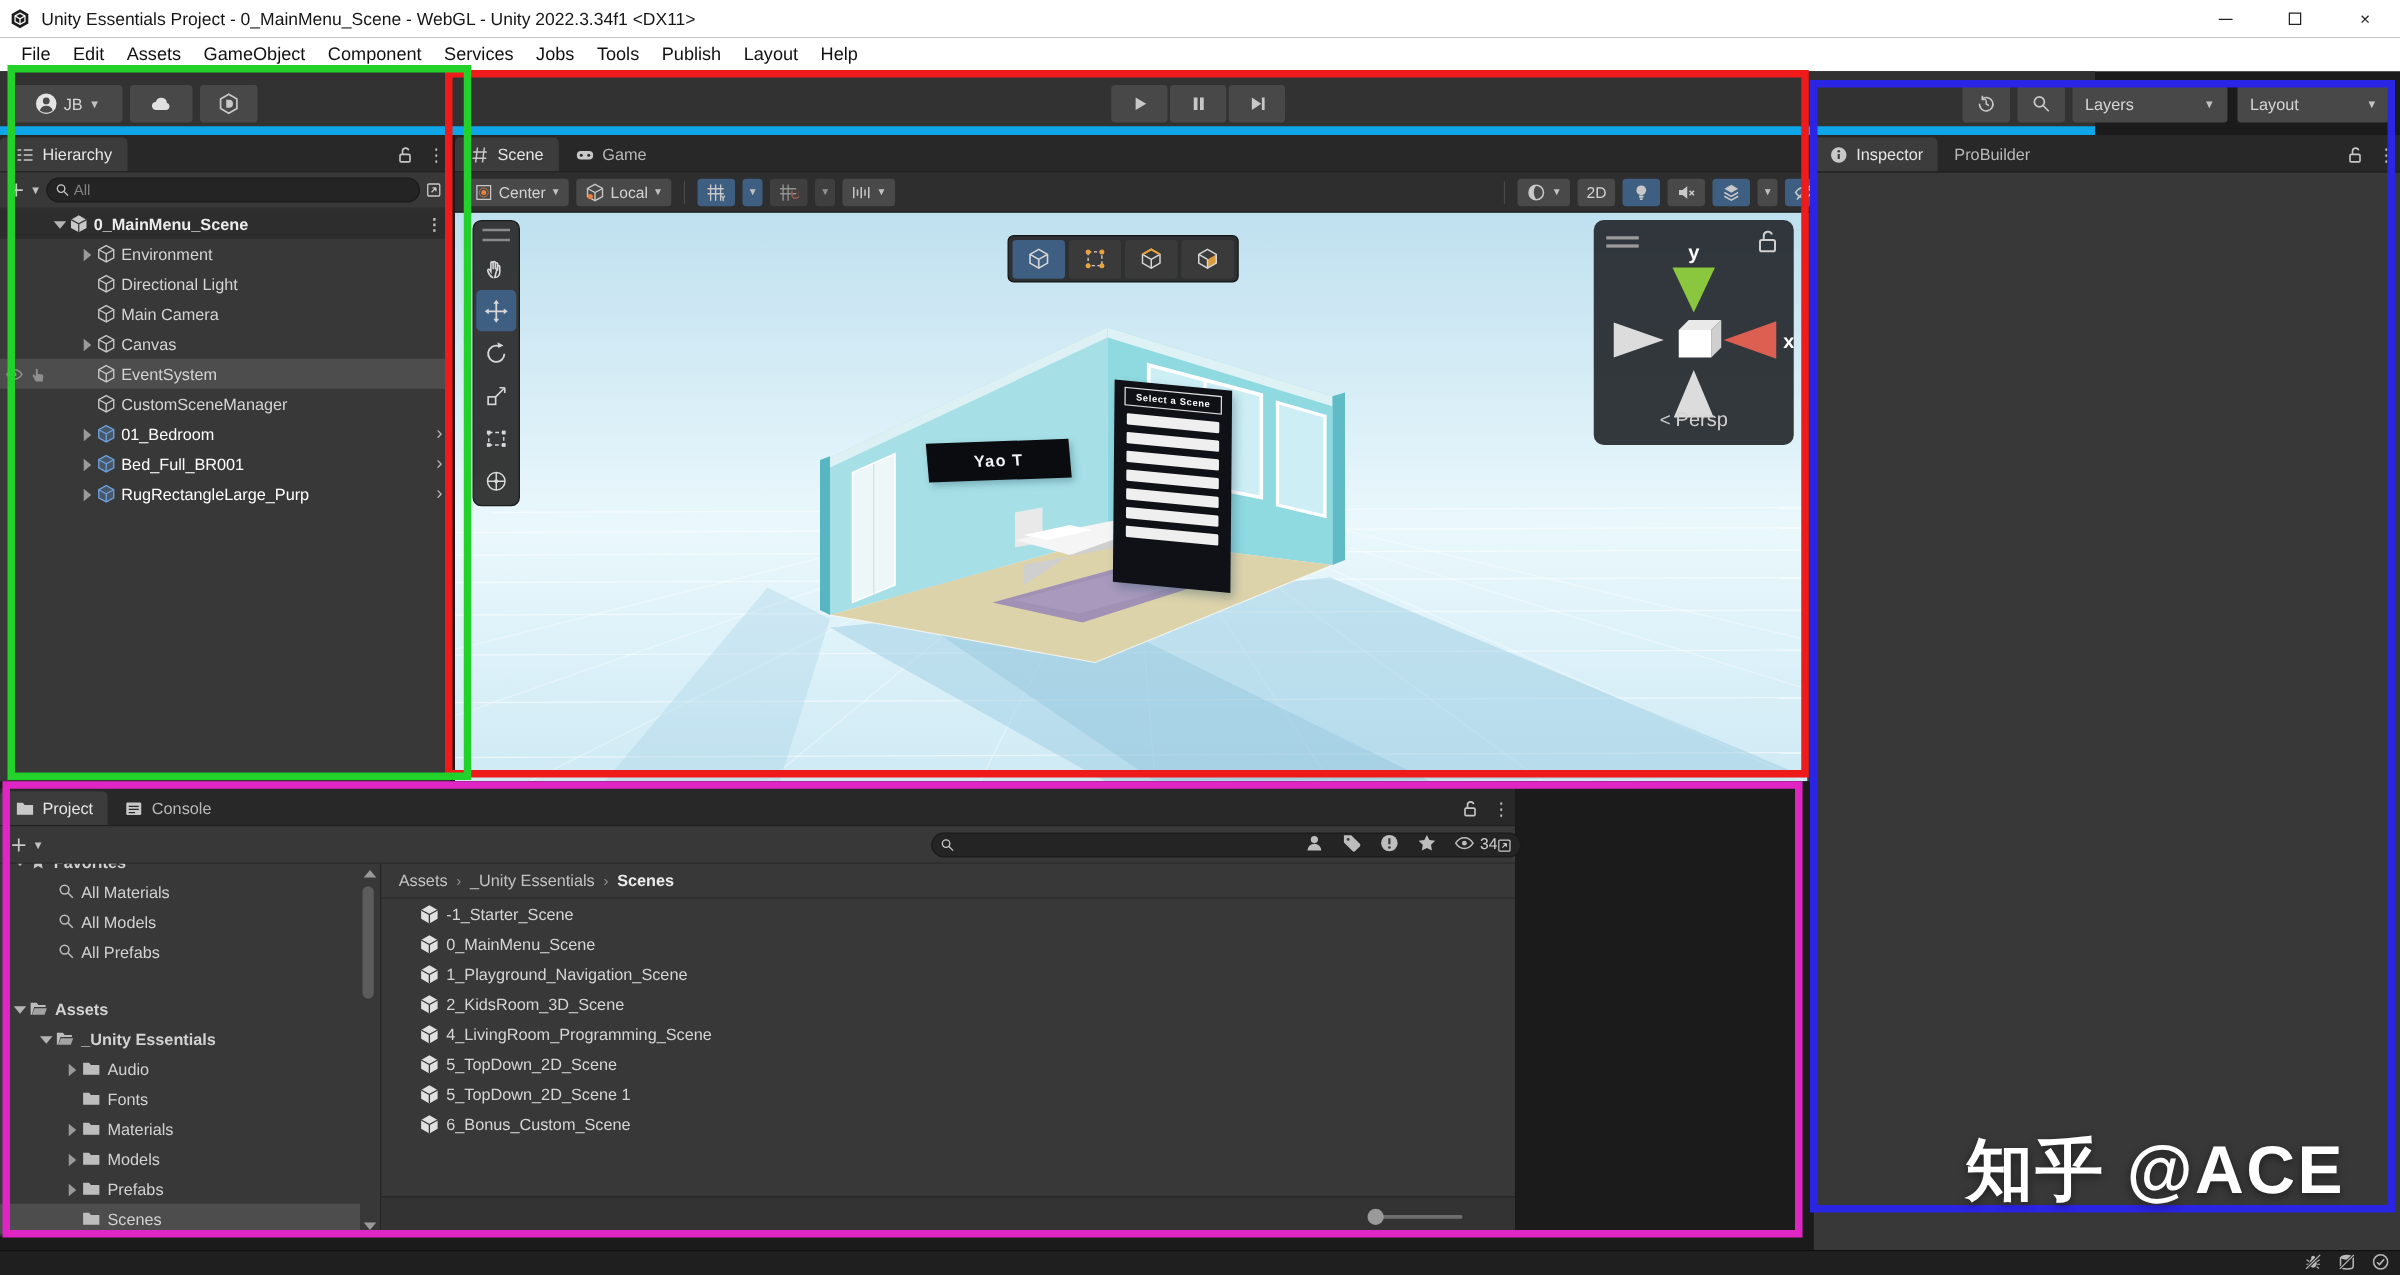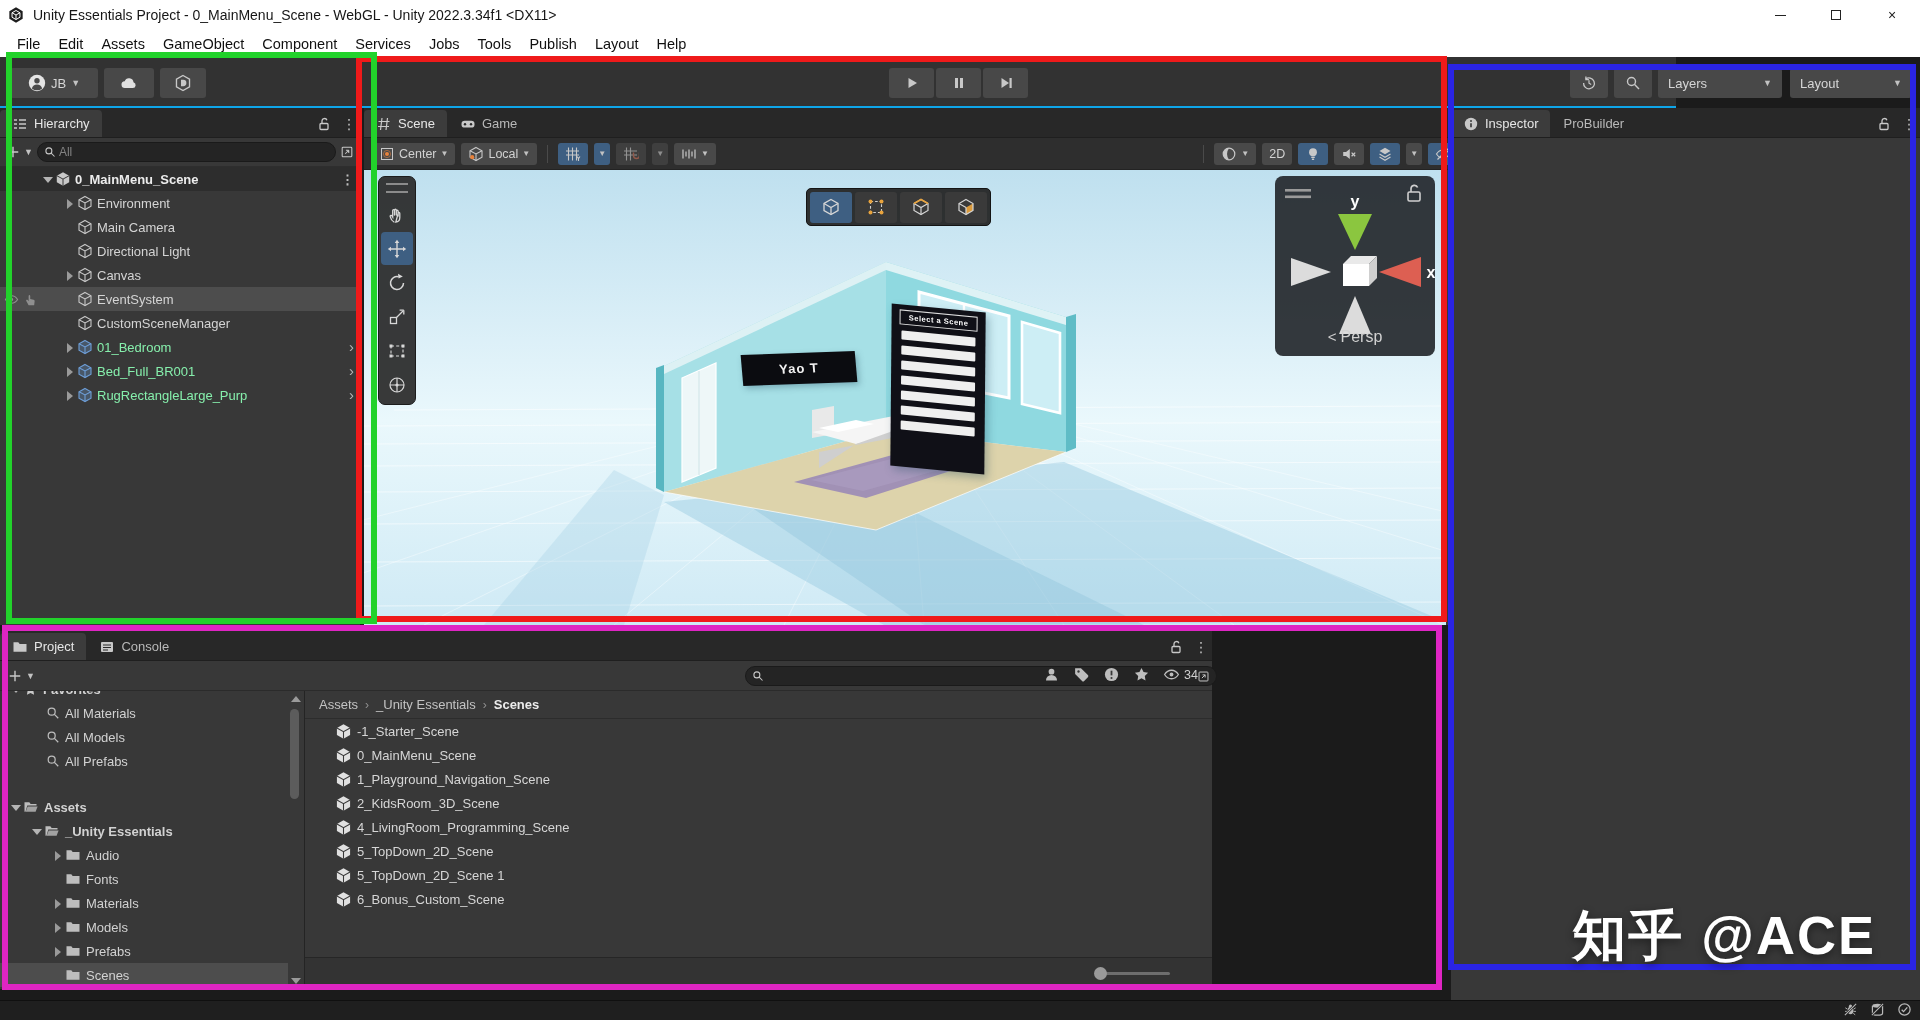--- a/index.html
+++ b/index.html
@@ -13,21 +13,21 @@
   .ulogo{width:18px;height:18px;margin:0 8px 0 7px;}
   .wincontrols{margin-left:auto;display:flex;height:30px;}
   .winbtn{width:56px;height:30px;display:flex;align-items:center;justify-content:center;color:#222;font-size:14px;}
   .glyph-min{width:11px;height:1px;background:#222;}
   .glyph-max{width:10px;height:10px;border:1px solid #222;}
   .menubar{position:absolute;left:0;top:30px;width:1920px;height:27px;background:#ffffff;
     display:flex;align-items:center;color:#101010;font-size:14.5px;padding-left:8px;}
   .menu-item{padding:0 9px;height:27px;display:flex;align-items:center;}
 
   
-  .maintoolbar{position:absolute;left:0;top:57px;width:1676px;height:51px;background:#323232;border-bottom:2px solid #0ea5e9;}
+  .maintoolbar{position:absolute;left:0;top:57px;width:1676px;height:51px;background:#323232;border-bottom:7px solid #0ea5e9;}
   .tbtn{position:absolute;top:11px;height:30px;background:#484848;border-radius:3px;display:flex;
     align-items:center;justify-content:center;gap:5px;color:#d6d6d6;font-size:13px;}
   .caret{font-size:9px;color:#c2c2c2;}
   .ic{width:16px;height:16px;color:#c8c8c8;flex:0 0 auto;}
   .ic.big{width:18px;height:18px;}
   .avatar-circle{width:18px;height:18px;}
 
   
   .panel{position:absolute;background:#383838;}
   .tabbar{position:absolute;left:0;top:0;right:0;height:30px;background:#282828;border-bottom:1px solid #1f1f1f;
@@ -51,21 +51,21 @@
   .hrow.sel{background:#4d4d4d;}
   .hrow.scenehead{background:#2d2d2d;font-weight:bold;color:#ececec;}
   .gut{width:40px;display:flex;align-items:center;gap:4px;padding-left:4px;flex:0 0 auto;}
   .gut .ic{width:15px;height:15px;color:#8f8f8f;}
   .arr{width:15px;height:15px;position:relative;flex:0 0 auto;}
   .arr.down::after{content:"";position:absolute;left:3px;top:5px;border-left:5px solid transparent;
     border-right:5px solid transparent;border-top:6px solid #b4b4b4;}
   .arr.right::after{content:"";position:absolute;left:5px;top:3px;border-top:5px solid transparent;
     border-bottom:5px solid transparent;border-left:6px solid #9a9a9a;}
   .lbl{margin-left:4px;white-space:nowrap;}
-  .bluetext{color:#86efac;}
+  .bluetext{color:#ffffff;}
   .ic.blue{color:#6d9ed8;}
   .rowkebab{margin-left:auto;color:#bdbdbd;font-size:13px;}
   .pfarrow{margin-left:auto;color:#b5b5b5;font-size:15px;line-height:10px;}
 
   
   #scenepanel{left:364px;top:108px;width:1198px;height:517px;}
   .scenetoolbar{position:absolute;left:0;top:30px;right:0;height:32px;background:#2e2e2e;border-bottom:1px solid #232323;
     display:flex;align-items:center;padding:0 8px;gap:6px;}
   .sbtn{height:22px;background:#494949;border-radius:3px;display:flex;align-items:center;justify-content:center;
     gap:4px;color:#d2d2d2;font-size:12.5px;padding:0 7px;}
@@ -529,30 +529,30 @@
           </svg>
           <span class="lbl ">Environment</span>
         </div>
         <div class="hrow">
           <span class="gut"></span>
           <span style="width:22px;flex:0 0 auto"></span>
           <span class="arr "></span>
           <svg class="ic " viewBox="0 0 16 16">
             <use href="#i-cube"></use>
           </svg>
-          <span class="lbl ">Main Camera</span>
+          <span class="lbl ">Directional Light</span>
         </div>
         <div class="hrow">
           <span class="gut"></span>
           <span style="width:22px;flex:0 0 auto"></span>
           <span class="arr "></span>
           <svg class="ic " viewBox="0 0 16 16">
             <use href="#i-cube"></use>
           </svg>
-          <span class="lbl ">Directional Light</span>
+          <span class="lbl ">Main Camera</span>
         </div>
         <div class="hrow">
           <span class="gut"></span>
           <span style="width:22px;flex:0 0 auto"></span>
           <span class="arr right"></span>
           <svg class="ic " viewBox="0 0 16 16">
             <use href="#i-cube"></use>
           </svg>
           <span class="lbl ">Canvas</span>
         </div>

